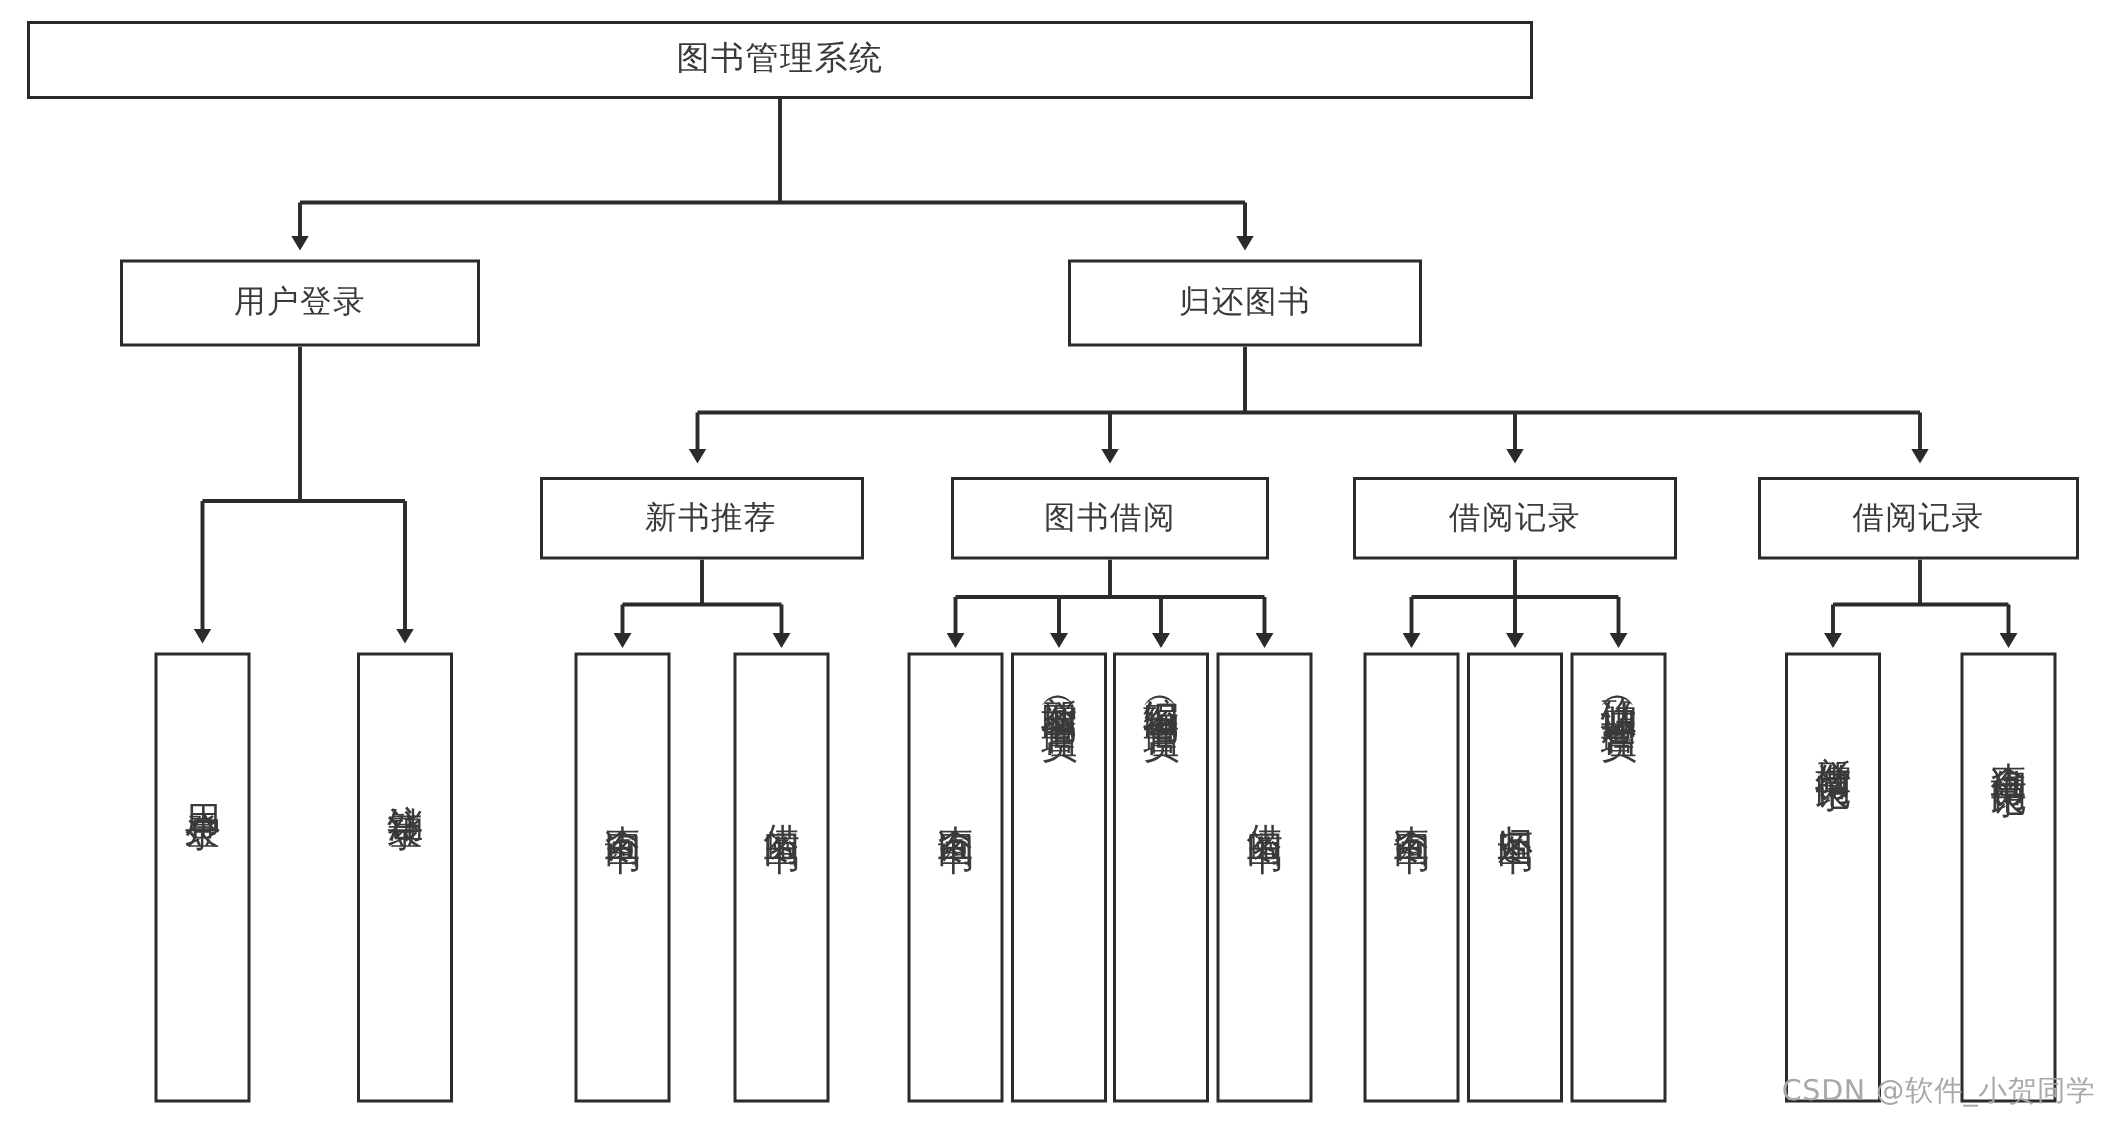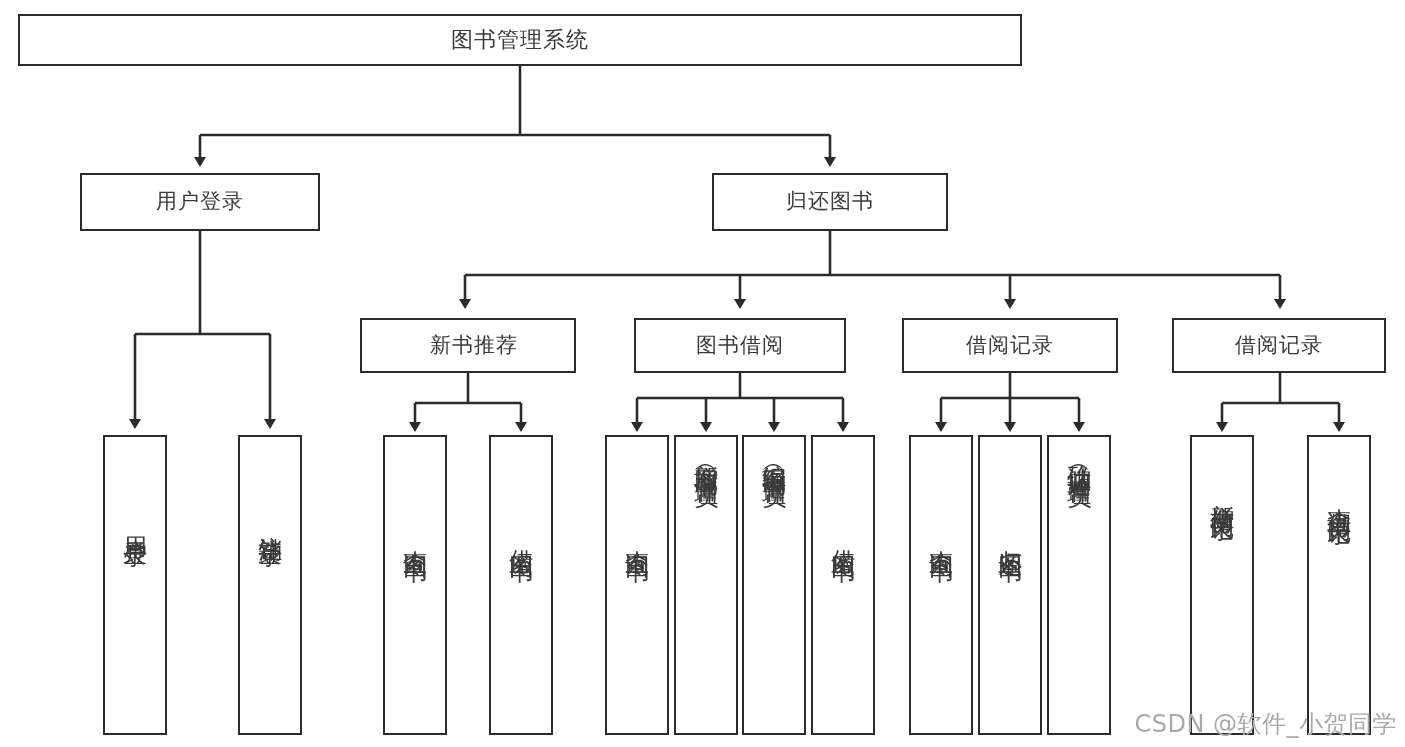--- a/index.html
+++ b/index.html
@@ -73,21 +73,21 @@
   .node.vertical.rec .node-label {
     padding-top: 46px;
   }
   .node.vertical.rec2 .node-label {
     padding-top: 50px;
   }
   #watermark {
     position: absolute;
     right: 8px;
     bottom: 7px;
-    font-size: 24px;
+    font-size: 19px;
     color: #a9a9a9;
     letter-spacing: 0.5px;
     z-index: 5;
     white-space: nowrap;
   }
 </style>
 </head>
 <body>
 
 <div id="diagram-root">

